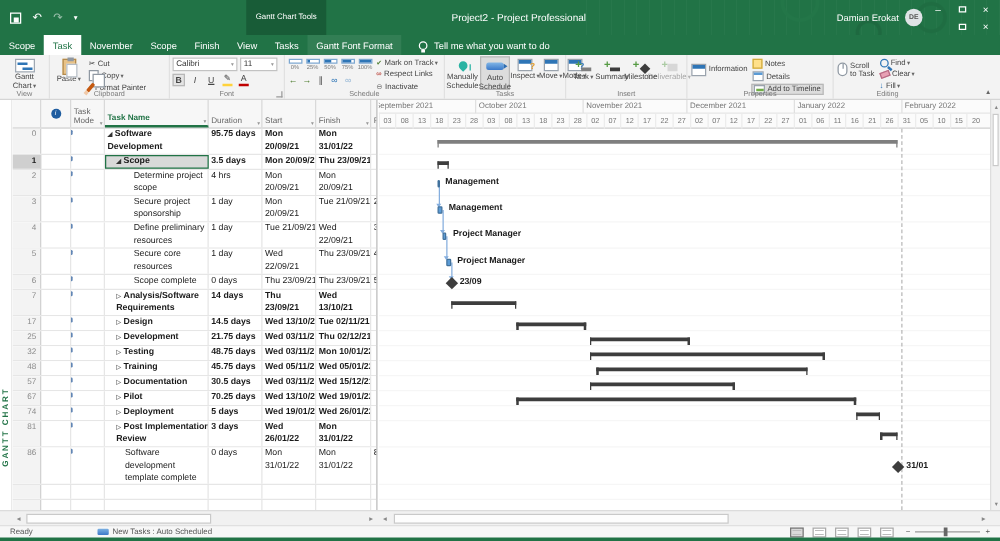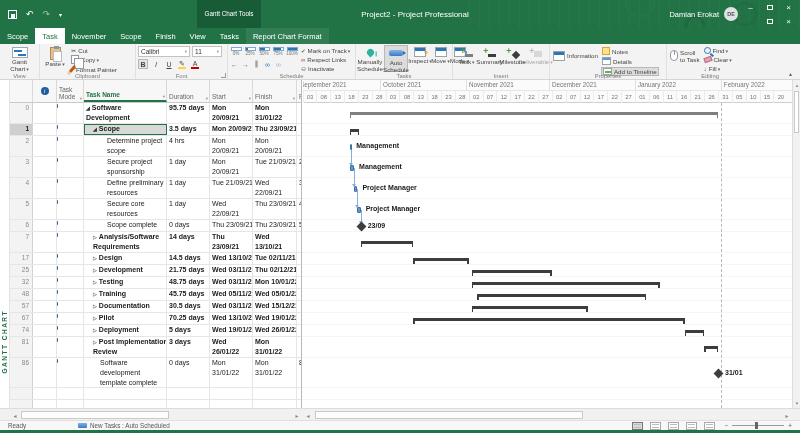--- a/index.html
+++ b/index.html
@@ -215,22 +215,26 @@
 
   <div class="tabrow">
     <div class="tabbar">
         <div class="tab">Scope</div>
         <div class="tab sel">Task</div>
         <div class="tab">November</div>
         <div class="tab">Scope</div>
         <div class="tab">Finish</div>
         <div class="tab">View</div>
         <div class="tab">Tasks</div>
-        <div class="tab ctx">Report Chart Format</div>
-      </div>
+        <div class="tab ctx">Gantt Font Format</div>
+      </div>
+    <div class="tellme">
+      <span class="ic-bulb"></span>
+      <span>Tell me what you want to do</span>
+    </div>
   </div>
 
   <div class="ribbon">
 
     <div class="rgroup" style="width:40px;justify-content:center">
       <div class="rbig" style="width:34px">
         <span class="mi ic-gantt"></span>
         <span class="blabel drop">Gantt Chart</span>
       </div>
       <div class="rlabel">View</div>

